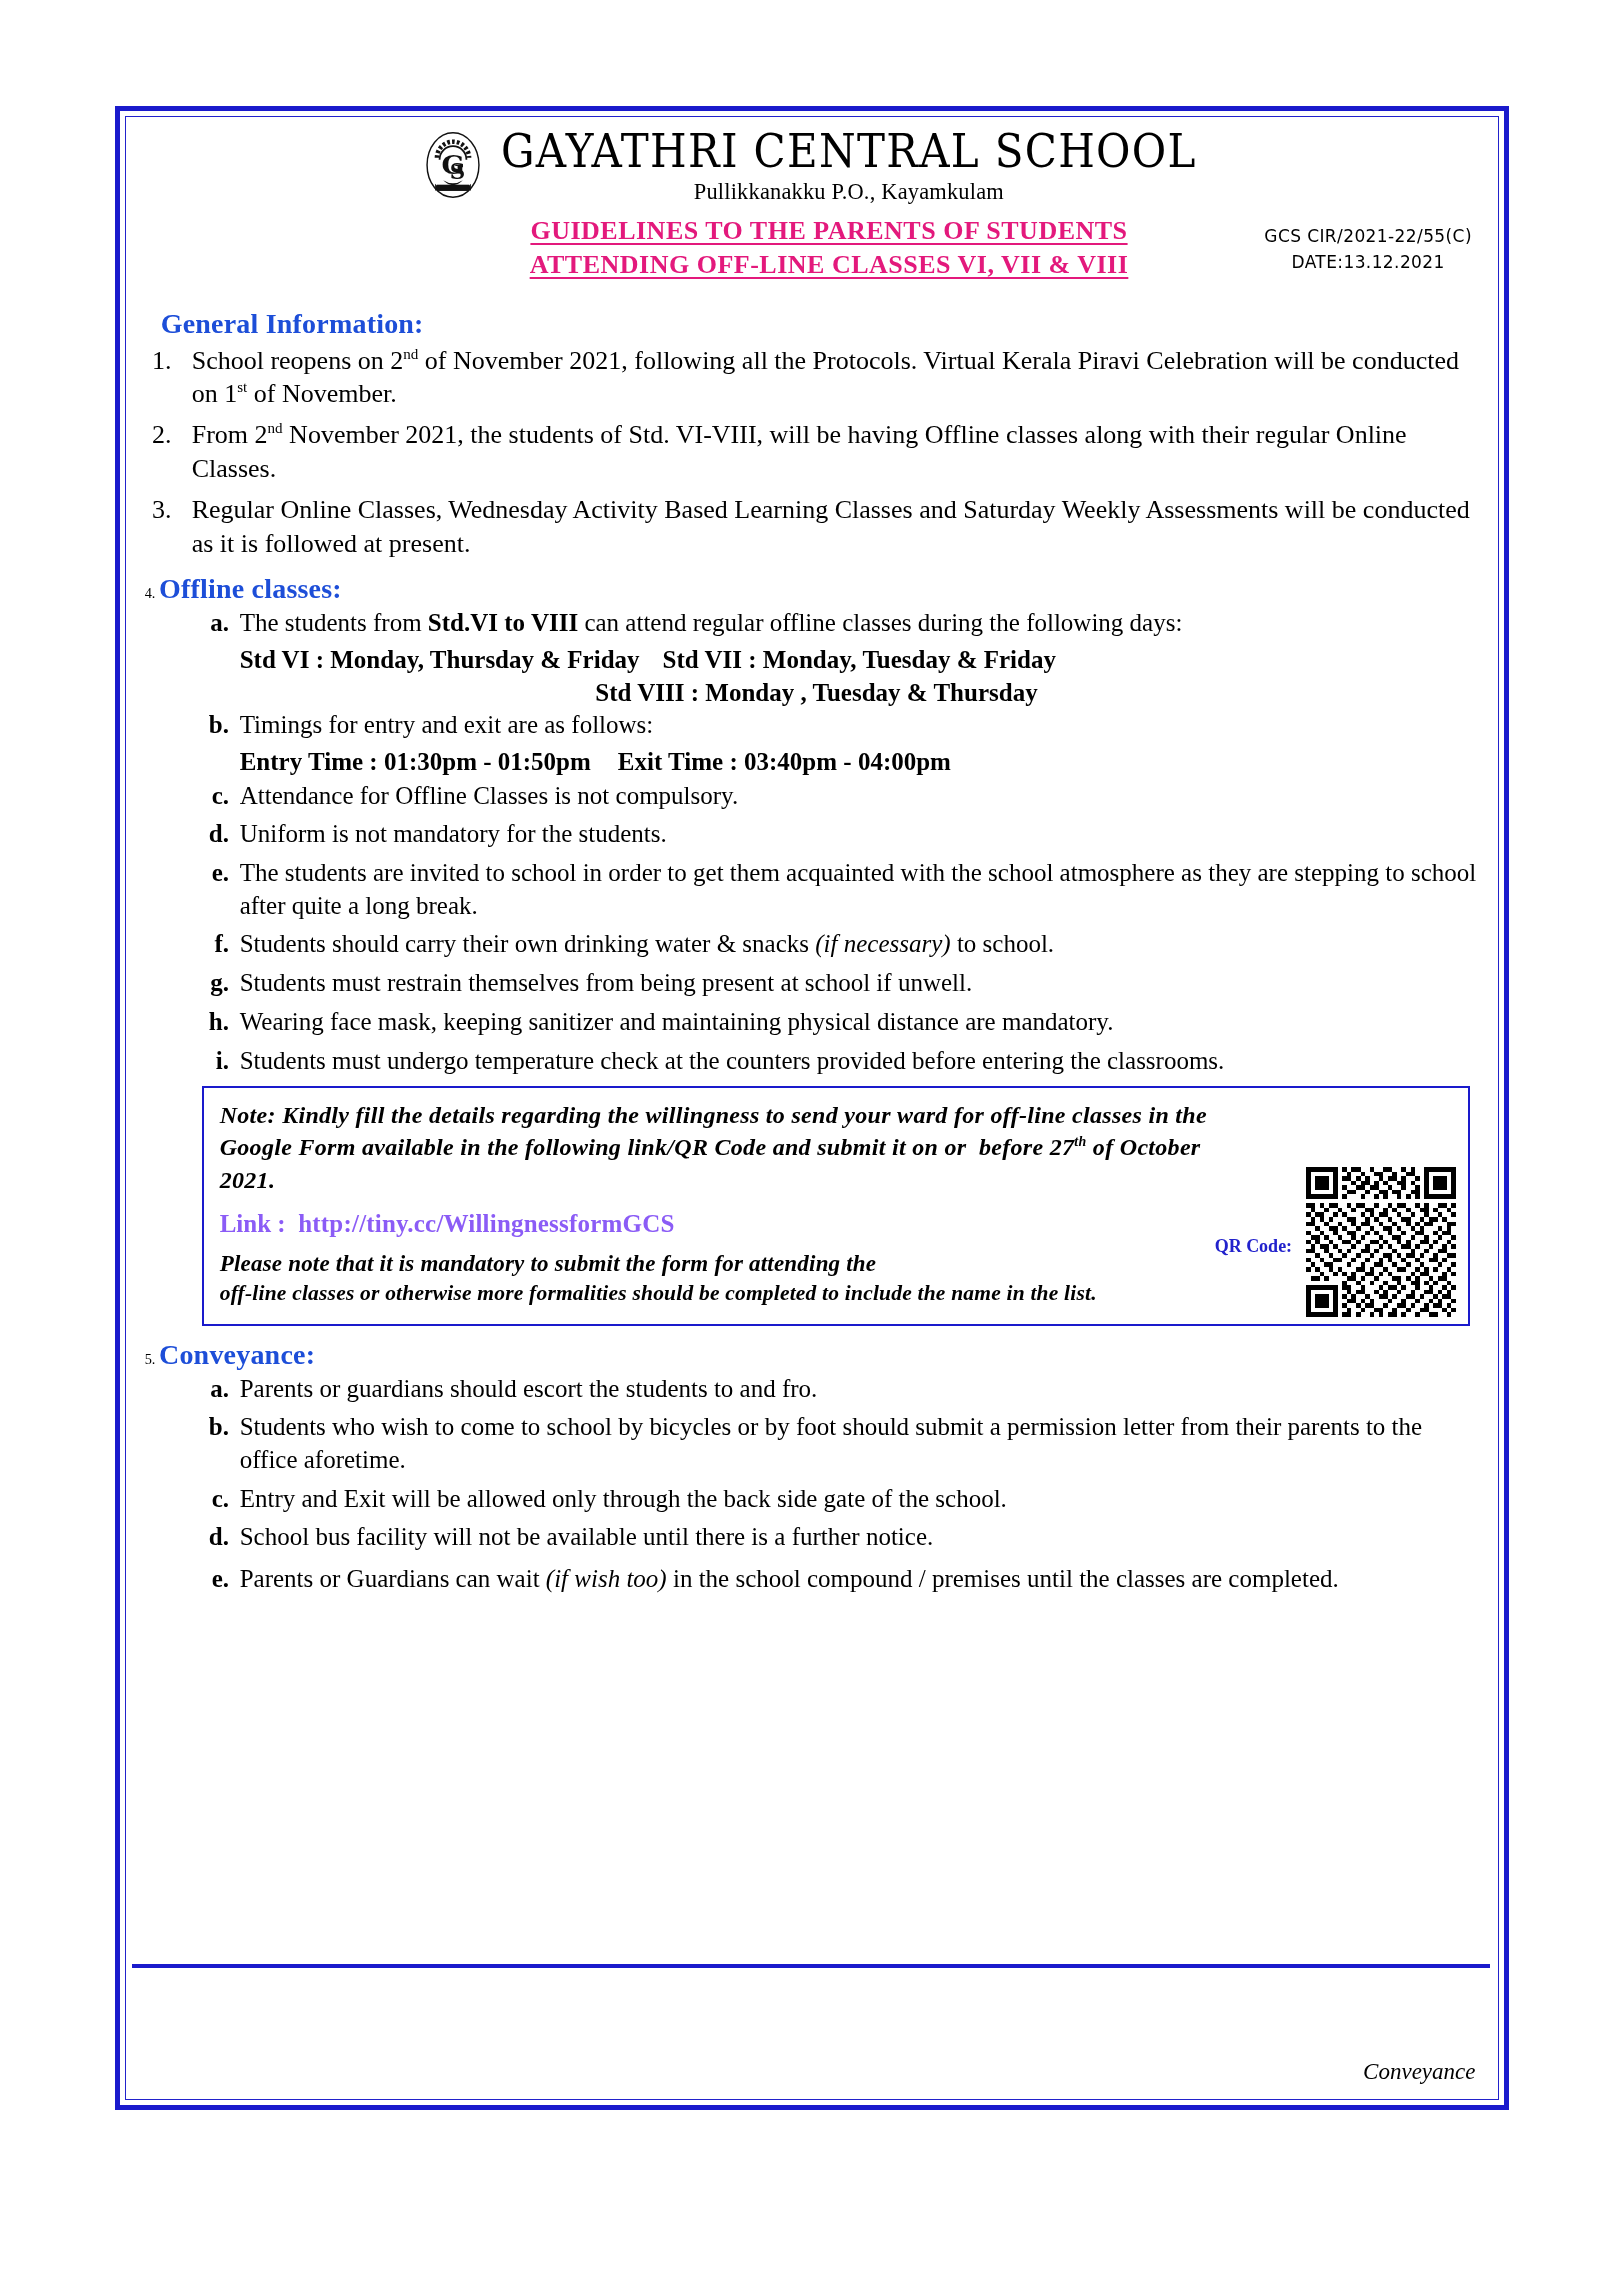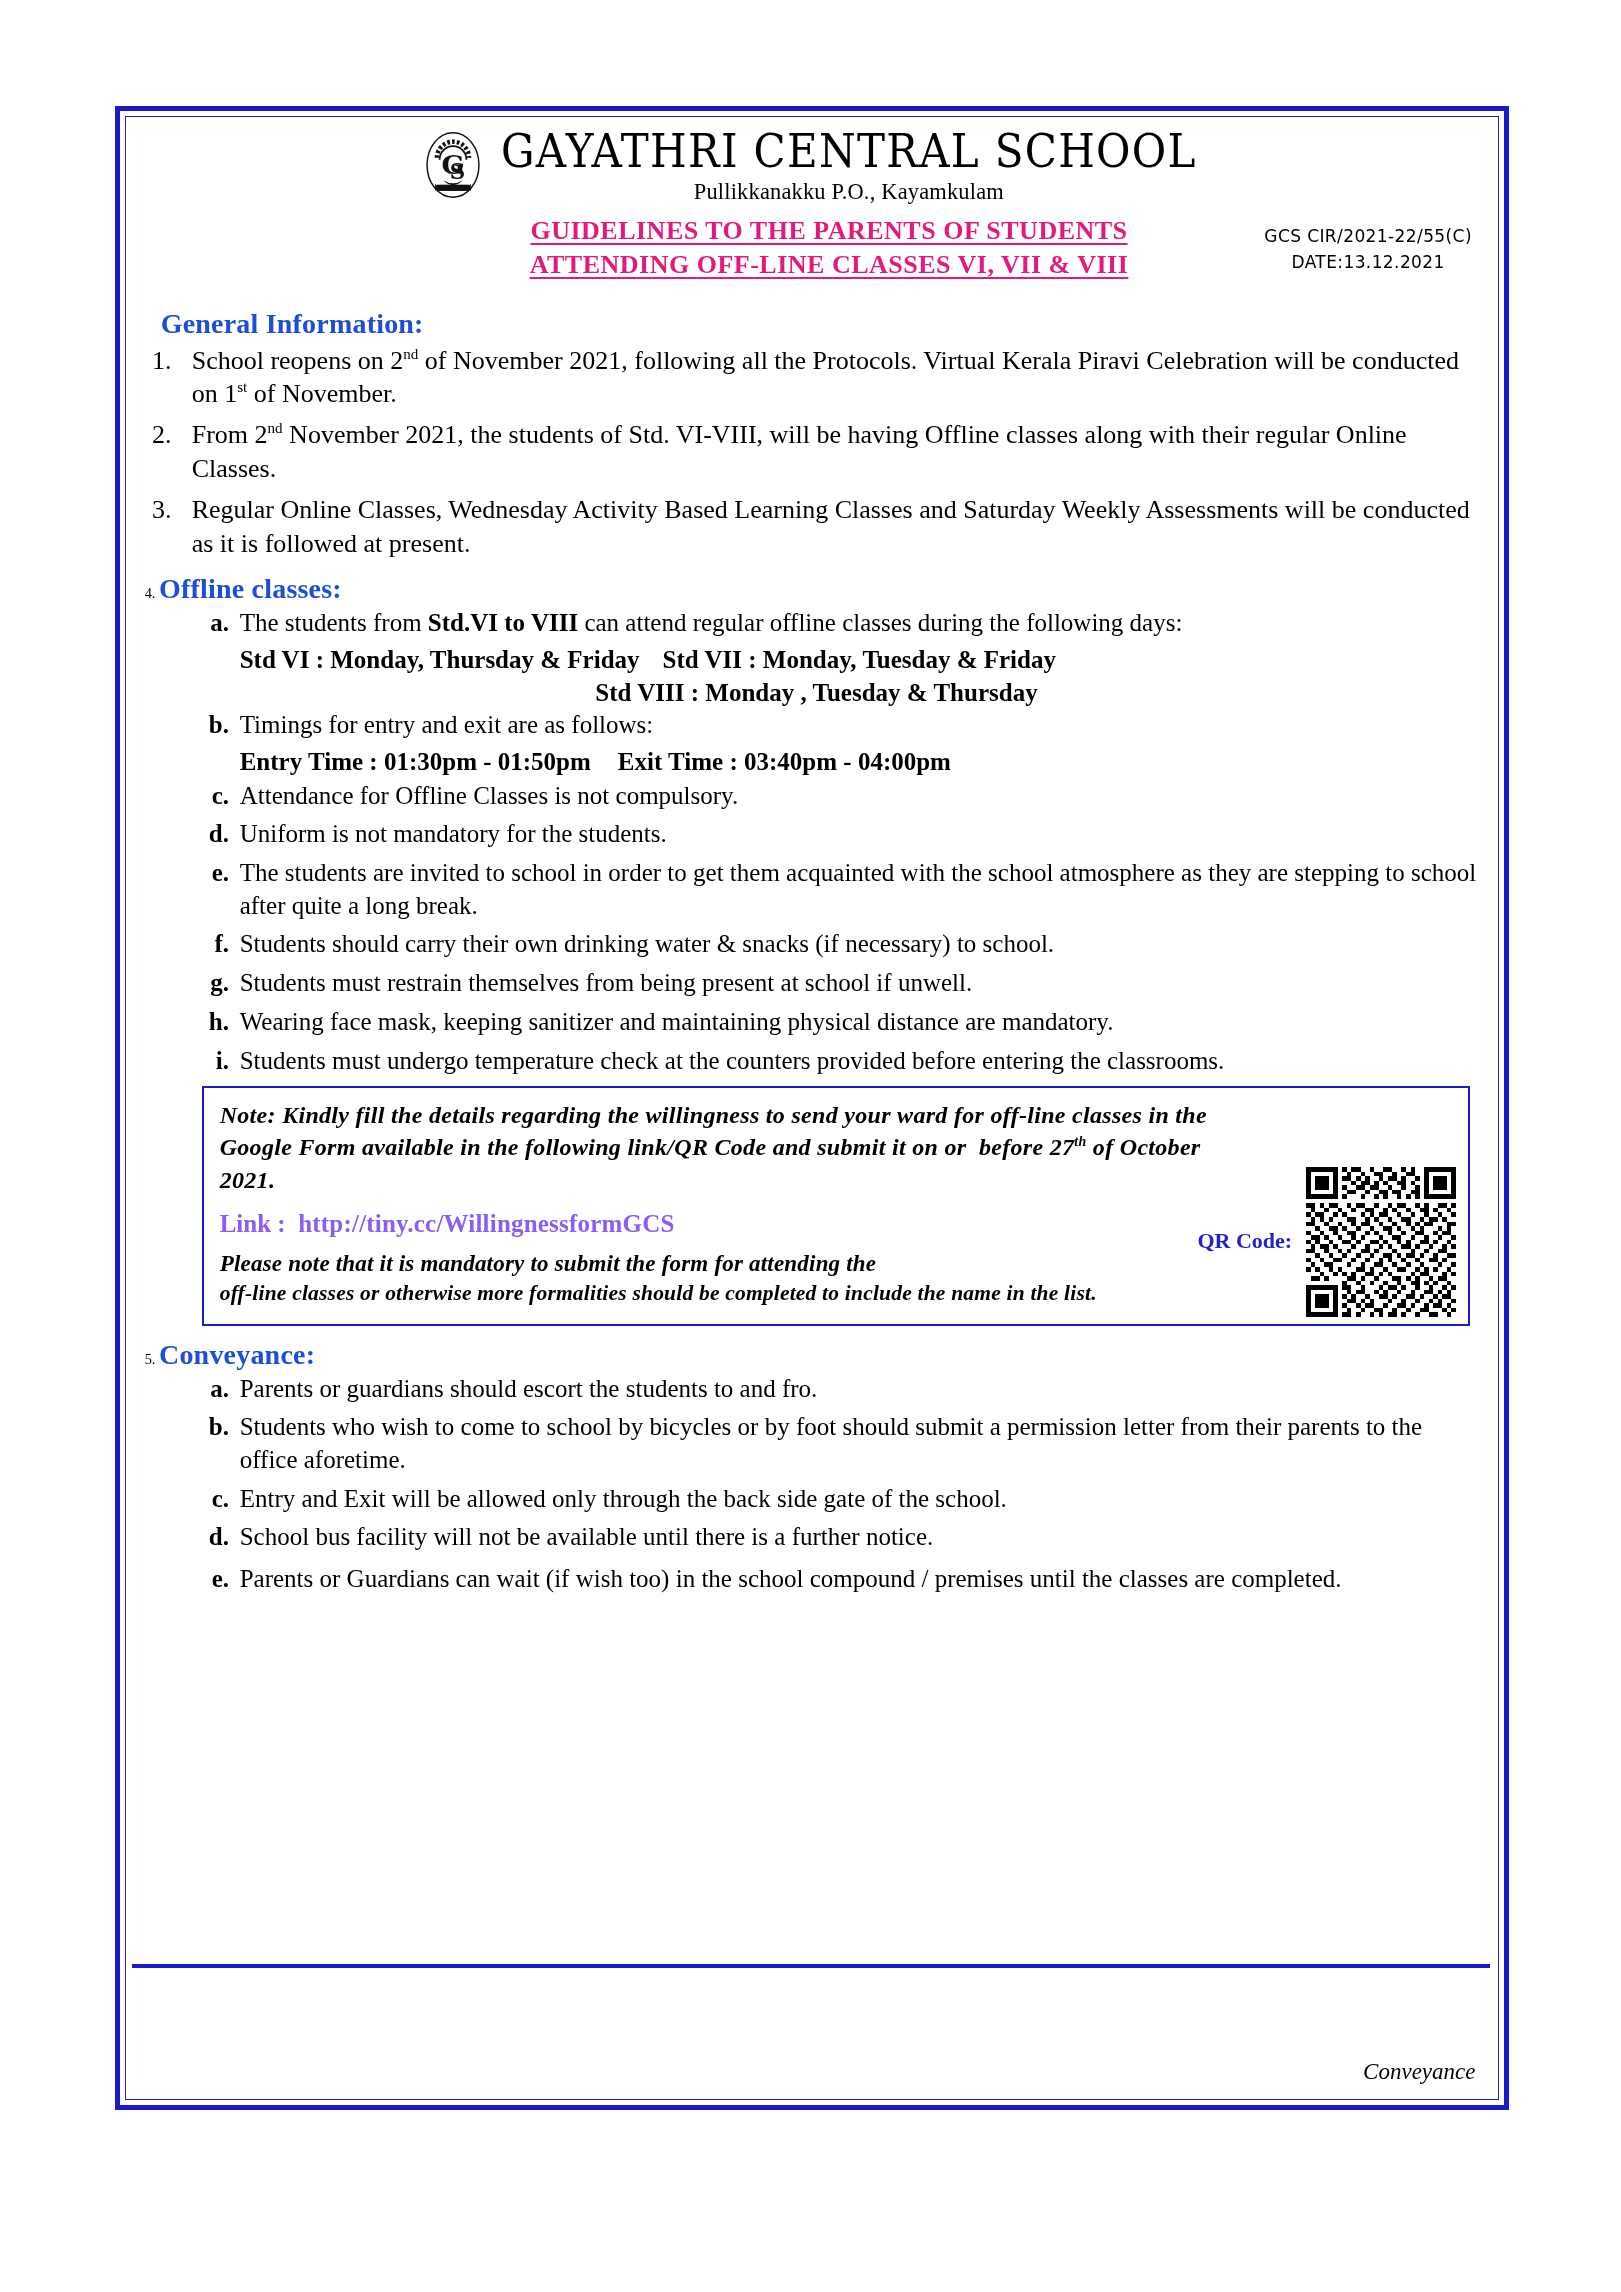--- a/index.html
+++ b/index.html
@@ -189,21 +189,21 @@
     padding-right: 45px;
   }
   .timing-line {
     font-weight: bold;
     font-size: 25px;
     margin: 6.3px 0 3.6px 39px;
   }
   .timing-line .gap { display: inline-block; width: 27px; }
 
   sup { font-size: 0.58em; vertical-align: super; line-height: 0; }
-  .it { }
+  .it { font-style: italic; }
   .bd { font-weight: bold; }
 
   
   .note-box {
     position: relative;
     border: 2.7px solid #1a1acc;
     margin: 9px 7.2px 0 57px;
     padding: 10.7px 14.3px 9px 16px;
     box-sizing: border-box;
     min-height: 240px;
@@ -222,24 +222,24 @@
     font-weight: bold;
     font-size: 25px;
     display: flex;
     align-items: center;
   }
   .link-label { margin-right: 12.5px; }
   .link-url { letter-spacing: 0.2px; }
   .qr-label {
     position: absolute;
     right: 176px;
-    top: 140px;
+    top: 148px;
     color: #2222cc;
     font-weight: bold;
-    font-size: 22px;
+    font-size: 18px;
   }
   .note-tail {
     margin-top: 10.7px;
     font-style: italic;
     font-weight: bold;
     line-height: 1.32;
     letter-spacing: 0.2px;
   }
   .note-tail .l1 { font-size: 23px; display: block; }
   .note-tail .l2 { font-size: 21.5px; display: block; }

